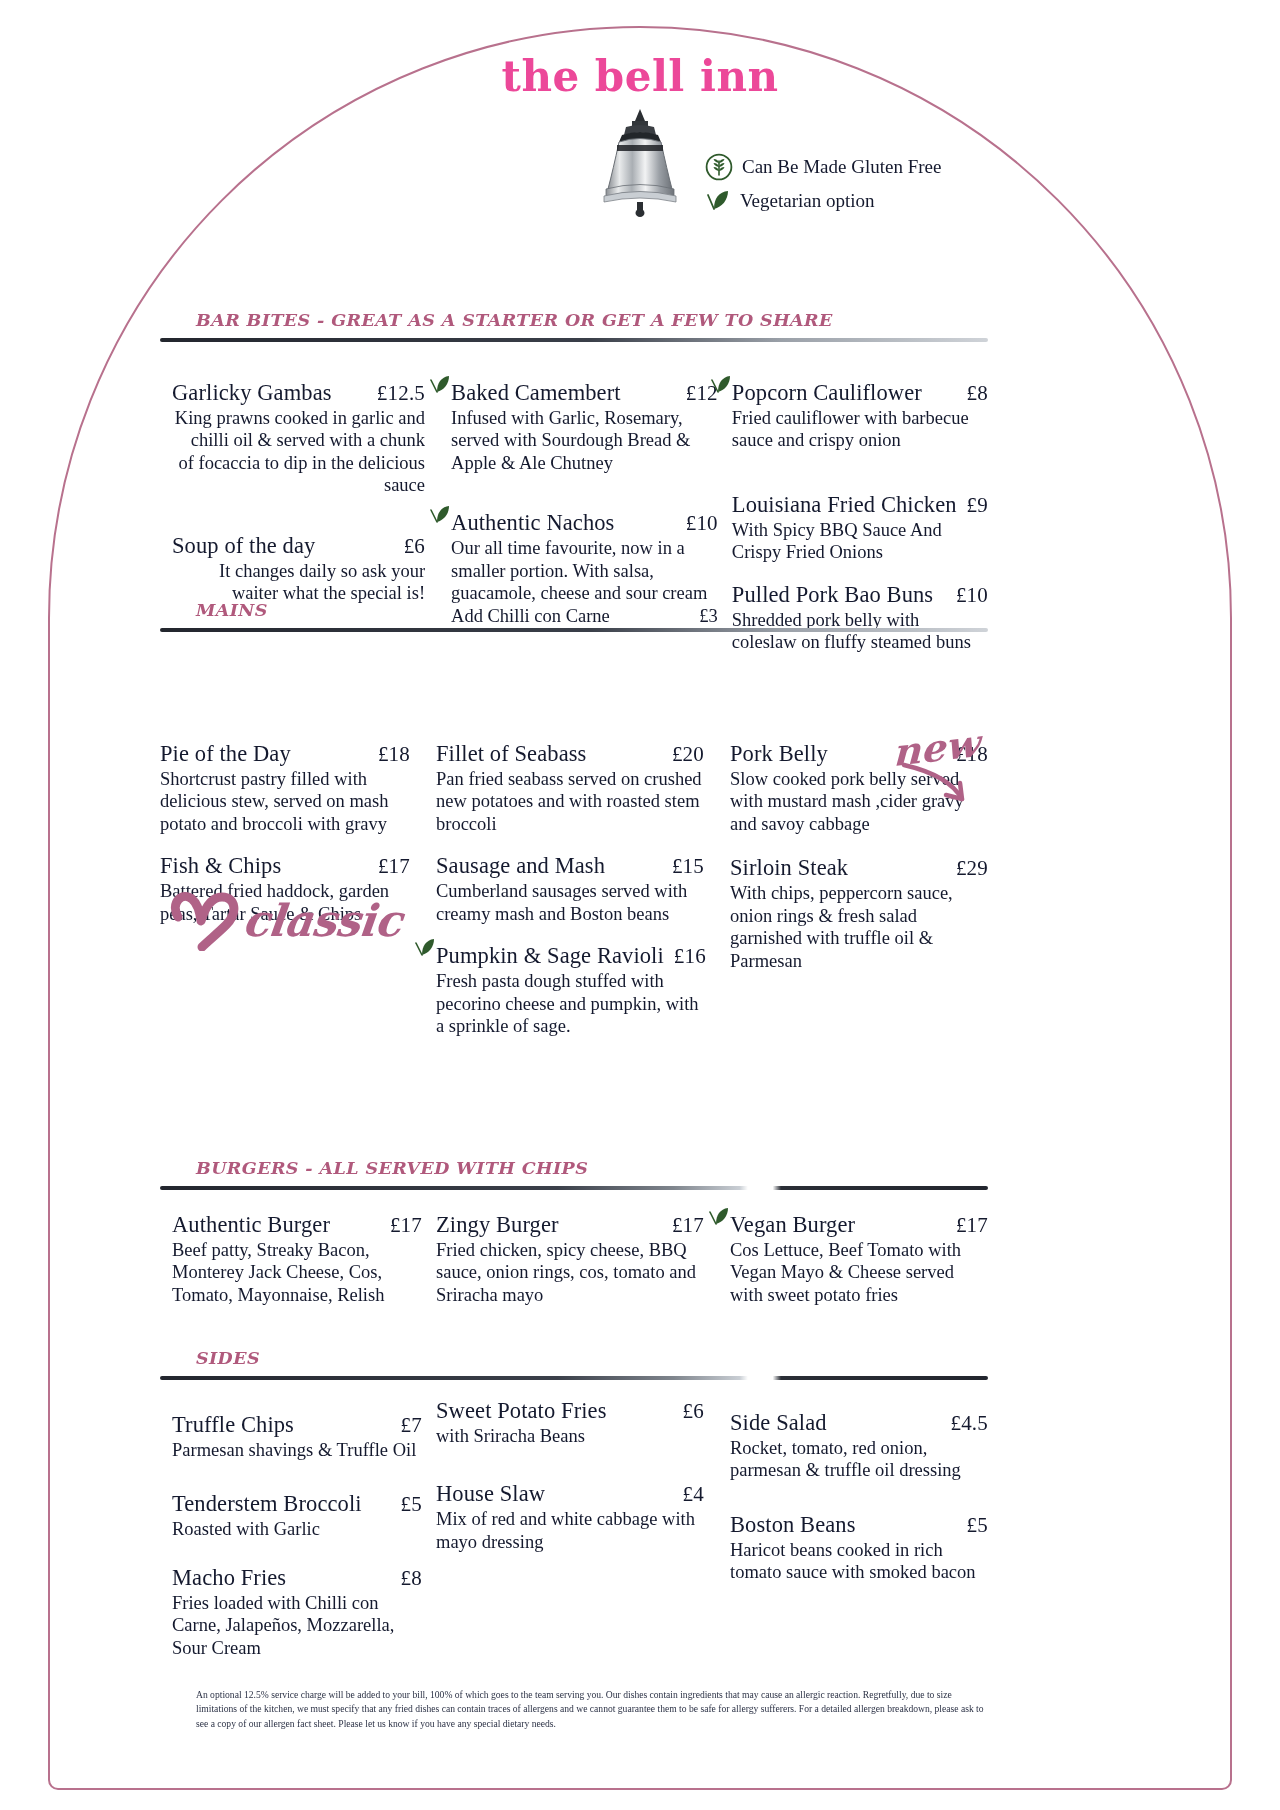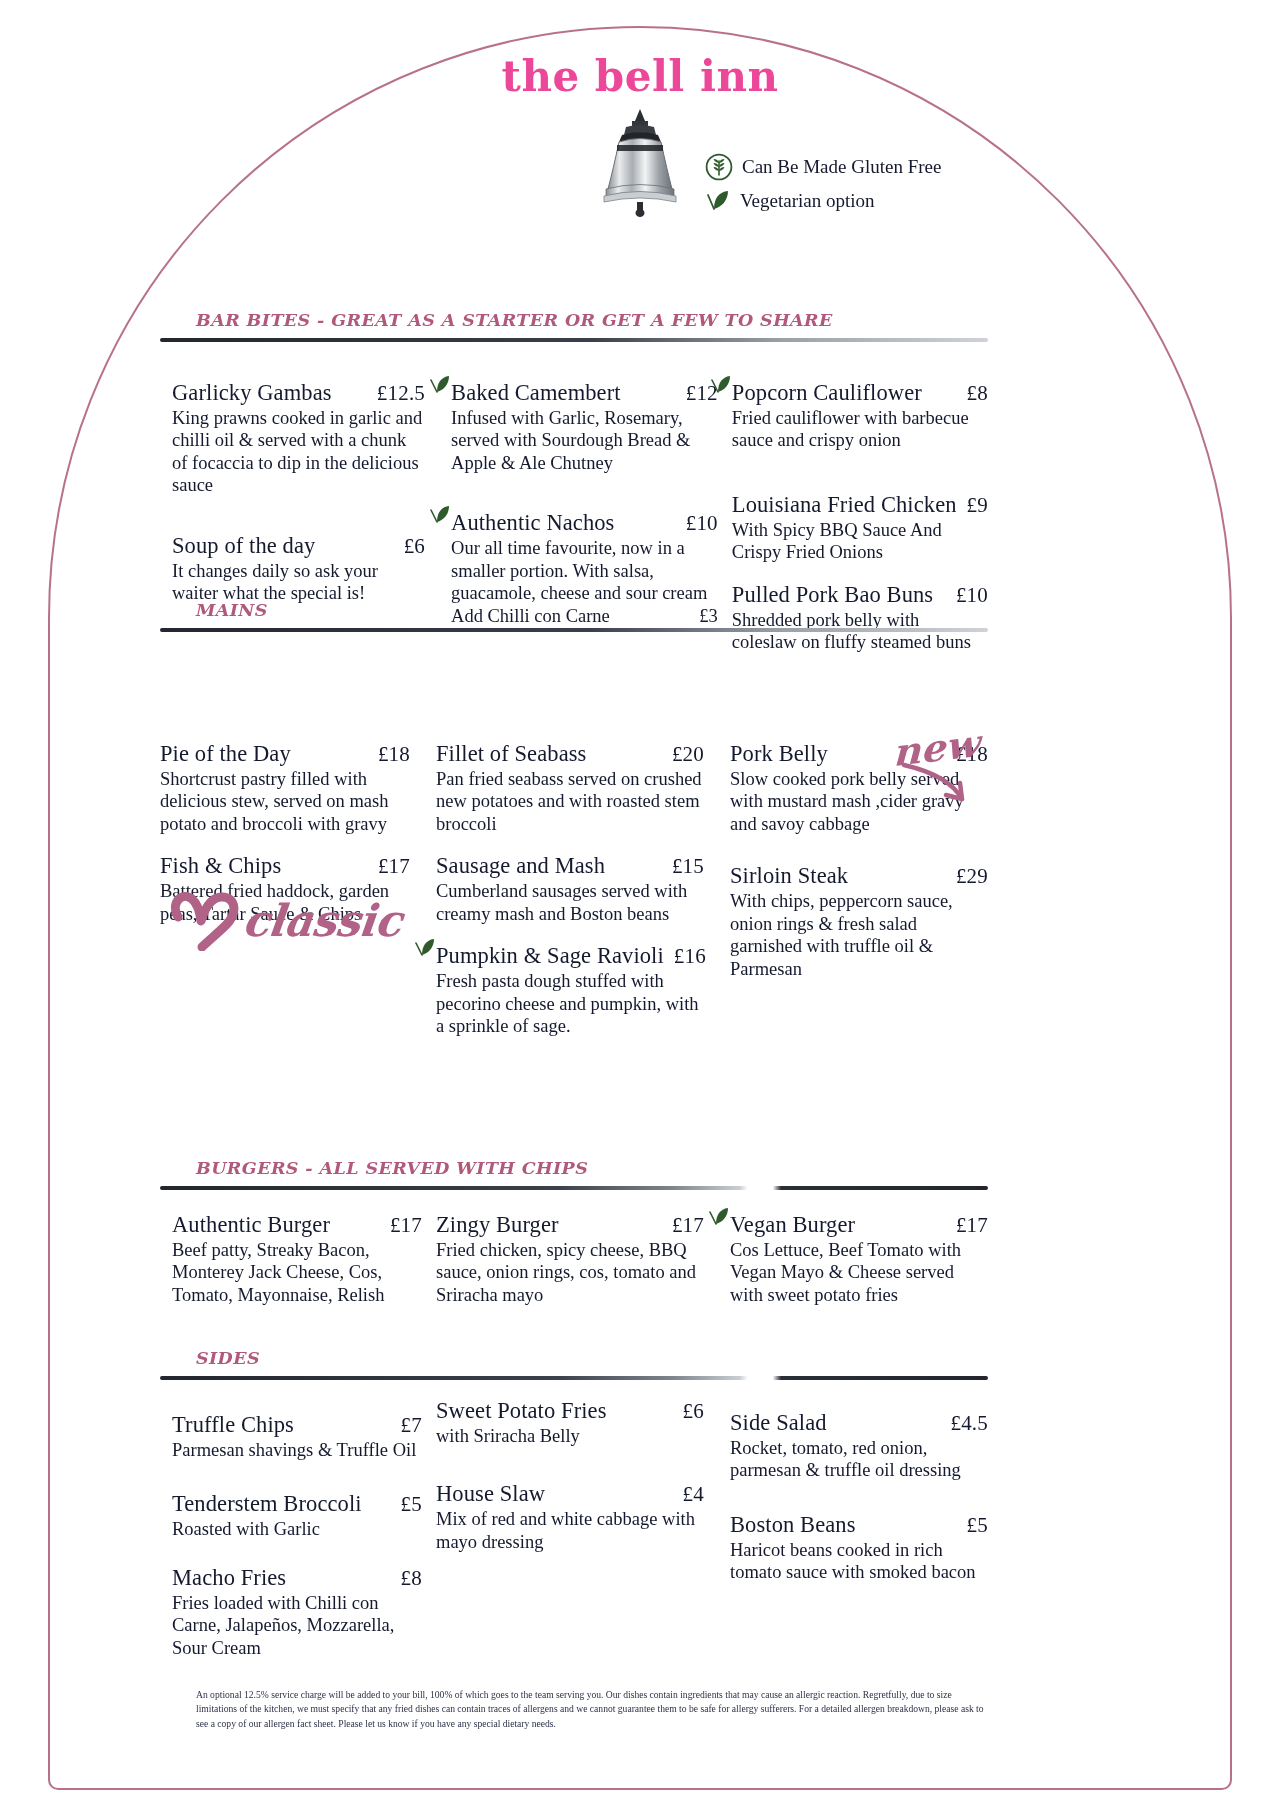--- a/index.html
+++ b/index.html
@@ -224,21 +224,21 @@
     </div>
   </div>
 
   <div class="section" style="left:160px; top:310px; width:828px;">
     <div class="sec-title">BAR BITES  - GREAT AS A STARTER OR GET A FEW TO SHARE</div>
     <div class="rule"></div>
   </div>
 
   <div class="cols" style="left:172px; top:380px; width:816px;">
 
-    <div class="col" style="width:258px;">
+    <div class="col" style="width:258px;text-align:right;">
       <div class="item">
         <div class="item-head">
           <span class="item-name">Garlicky Gambas</span>
           <span class="dotfill"></span>
           <span class="item-price">£12.5</span>
         </div>
         <div class="item-desc">King prawns cooked in garlic and chilli oil &amp; served with a chunk of focaccia to dip in the delicious sauce</div>
       </div>
       <div class="item" style="margin-top:36px;">
         <div class="item-head">
@@ -387,21 +387,21 @@
         </div>
         <div class="item-desc">Slow cooked pork belly served with mustard mash ,cider gravy and savoy cabbage</div>
         <div class="new-mark">
           <span class="hand new-text">new</span>
           <svg width="110" height="96" viewBox="0 0 110 96" style="position:absolute;left:0;top:0;">
             <path d="M14 40 C40 46, 62 56, 72 74" fill="none" stroke="#b06287" stroke-width="4.5" stroke-linecap="round"></path>
             <path d="M72 74 L56 70 M72 74 L70 58" fill="none" stroke="#b06287" stroke-width="4.5" stroke-linecap="round"></path>
           </svg>
         </div>
       </div>
-      <div class="item" style="margin-top:28px;">
+      <div class="item" style="margin-top:20px;">
         <div class="item-head">
           <span class="item-name">Sirloin Steak</span>
           <span class="dotfill"></span>
           <span class="item-price">£29</span>
         </div>
         <div class="item-desc">With chips, peppercorn sauce, onion rings &amp; fresh salad garnished with truffle oil &amp;  Parmesan</div>
       </div>
     </div>
   </div>
 
@@ -480,21 +480,21 @@
       </div>
     </div>
 
     <div class="col" style="width:268px; margin-left:14px;">
       <div class="item">
         <div class="item-head">
           <span class="item-name">Sweet Potato Fries</span>
           <span class="dotfill"></span>
           <span class="item-price">£6</span>
         </div>
-        <div class="item-desc">with Sriracha Belly</div>
+        <div class="item-desc">with Sriracha Beans</div>
       </div>
       <div class="item" style="margin-top:34px;">
         <div class="item-head">
           <span class="item-name">House Slaw</span>
           <span class="dotfill"></span>
           <span class="item-price">£4</span>
         </div>
         <div class="item-desc">Mix of red and white cabbage with mayo dressing</div>
       </div>
     </div>

